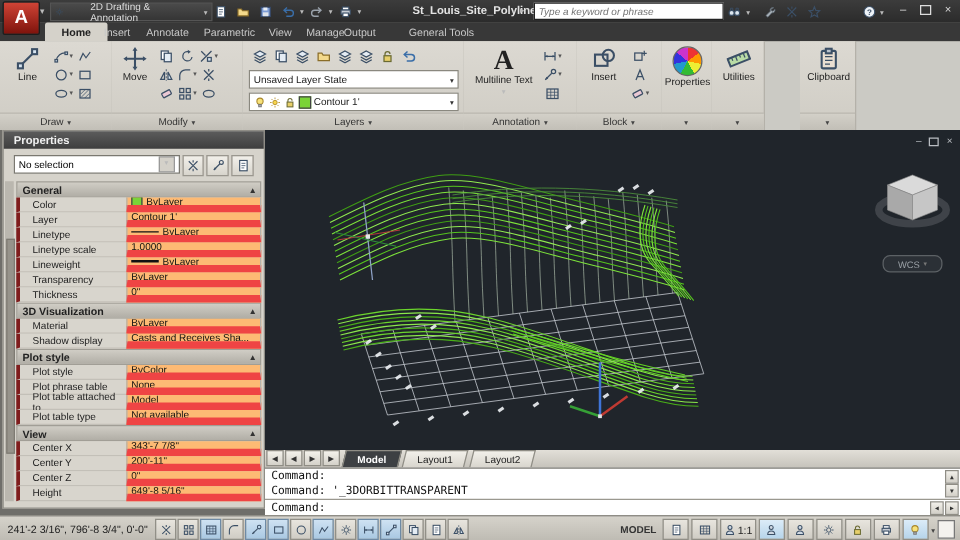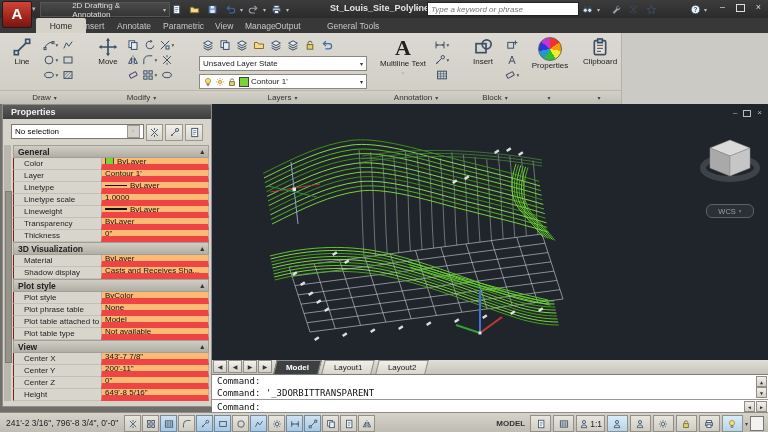--- a/index.html
+++ b/index.html
@@ -23,21 +23,21 @@
   #searchbox input{border:0;outline:0;width:100%;font-size:8px;font-style:italic;color:#888;padding:0 3px;background:transparent;font-family:"Liberation Sans",sans-serif}
   .tico{top:2px;width:15px;height:14px;display:inline-flex;align-items:center;justify-content:center}
   .tico svg{width:11px;height:11px}
   .chev{font-size:6px;color:#bbb}
   #winbtns{right:3px;top:2px;display:flex;gap:5px;color:#ddd;font-size:9px}
   #winbtns .wb{width:13px;height:12px;text-align:center;line-height:11px}
   .boxglyph{display:inline-block;width:7px;height:6px;border:1px solid #ddd;margin-top:2px}
   
   #tabrow{left:0;top:18px;width:768px;height:15px;background:#383838}
   .rtab{position:absolute;top:0;height:15px;font-size:8.5px;color:#c8c8c8;display:flex;align-items:center;justify-content:center;padding:0 7px}
-  .rtab.active{background:#d5d2ca;color:#222;border-radius:2px 2px 0 0;font-weight:normal}
+  .rtab.active{background:#d5d2ca;color:#222;border-radius:2px 2px 0 0;font-weight:bold}
   
   #ribbon{left:0;top:33px;width:768px;height:71px;background:#cbcac4}
   .panel{position:absolute;top:0;height:71px;background:linear-gradient(#dcd9d2,#cfccc4);border-right:1px solid #b4b1a9}
   .pfoot{position:absolute;bottom:0;left:0;right:0;height:13px;font-size:8px;color:#333;display:flex;align-items:center;justify-content:center;gap:3px;background:linear-gradient(#d3d0c8,#c2bfb7);border-top:1px solid #bbb8b0}
   .pfoot .chev{color:#444}
   .bigbtn{position:absolute;top:3px;display:flex;flex-direction:column;align-items:center;justify-content:flex-start;gap:1px;border:1px solid transparent;border-radius:2px}
   .blab{font-size:8px;color:#222;text-align:right;line-height:1.05}
   .bicon{width:20px;height:20px}
   .sic{width:17px;height:15px;display:inline-flex;align-items:center;justify-content:center;gap:1px}
   .sic svg{width:12px;height:12px}
@@ -56,21 +56,21 @@
   #selbox .chev{margin-left:auto;background:#d4d1c9;border:1px solid #999;width:11px;text-align:center;height:11px;line-height:10px;font-size:6px}
   .palbtn{width:16px;height:15px;background:linear-gradient(#f2f0ea,#d8d5cd);border:1px solid #9a978f;display:inline-flex;align-items:center;justify-content:center}
   .palbtn svg{width:11px;height:11px}
   #palscroll{left:1px;top:40px;width:7px;height:256px;background:#bab7af}
   #palthumb{left:1px;top:46px;width:5px;height:170px;background:#96938b;border:1px solid #7e7b73}
   #sections{left:10px;top:40px;width:196px}
   .sechead{height:13px;background:linear-gradient(#d0cdc5,#b1aea6);border:1px solid #a19e96;font-size:8.5px;font-weight:bold;color:#222;
            display:flex;align-items:center;padding:0 4px;box-sizing:border-box}
   .sechead .chev{margin-left:auto;color:#333;font-size:7px}
   .prow{display:flex;height:12px}
-  .plab{width:88px;background:#d8d5cd;border-left:1px solid #7f1d1d;border-bottom:1px solid #c3c0b8;font-size:8px;color:#222;
+  .plab{width:88px;background:#d8d5cd;border-left:3px solid #7f1d1d;border-bottom:1px solid #c3c0b8;font-size:8px;color:#222;
         display:flex;align-items:center;padding-left:10px;box-sizing:border-box}
   .pval{flex:1;background:#fdba74;border-left:1px solid #b5b2aa;border-right:1px solid #b5b2aa;border-bottom:6px solid #ef4444;
         font-size:8px;color:#111;display:flex;align-items:center;gap:3px;padding-left:3px;box-sizing:border-box;white-space:nowrap;overflow:hidden}
   .vline{display:inline-block;width:22px;height:1px;background:#111}
   .vline.thick{height:2px}
   
   #viewport{left:212px;top:104px;width:556px;height:256px;background:#20252b;overflow:hidden}
   #dwinbtns{right:6px;top:4px;position:absolute;display:flex;gap:6px;color:#b9bdc2;font-size:8px;z-index:5}
   #terrain-svg{position:absolute;left:0;top:0}
   #viewcube{position:absolute;right:6px;top:18px;width:64px;height:86px}
@@ -652,21 +652,21 @@
       <svg class="bicon">
           <use href="#s-mea"></use>
         </svg>
       <span class="blab">Utilities</span>
     </div>
     <div class="pfoot">
         <span class="chev">▾</span>
       </div>
   </div>
 
-  <div class="panel" style="left:577px;width:44px">
+  <div class="panel" style="left:640px;width:44px">
     <div class="bigbtn" style="left:4px;width:36px">
       <svg class="bicon">
           <use href="#s-clp"></use>
         </svg>
       <span class="blab">Clipboard</span>
     </div>
     <div class="pfoot">
         <span class="chev">▾</span>
       </div>
   </div>

